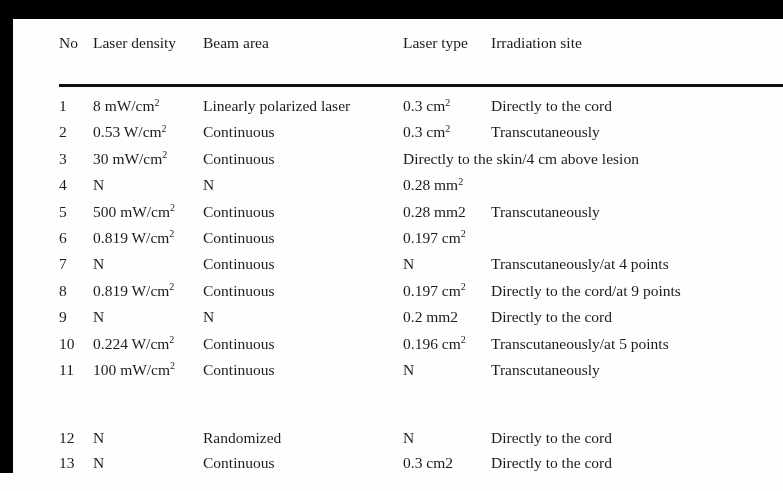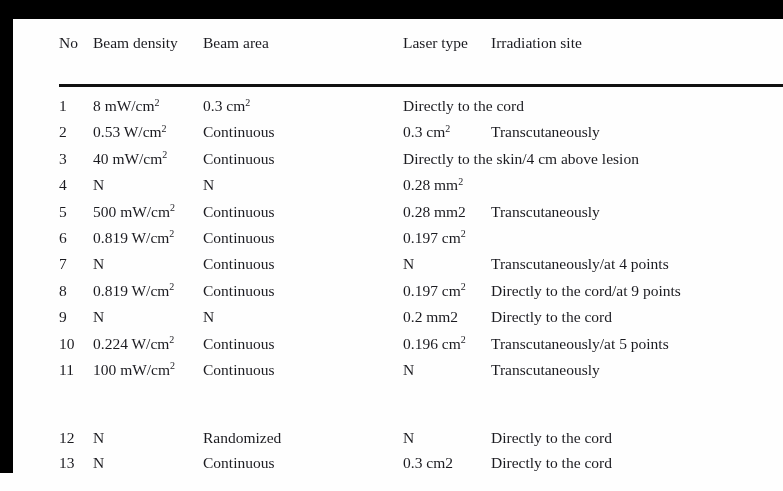--- a/index.html
+++ b/index.html
@@ -64,47 +64,48 @@
     top:-0.55em;
   }
 </style>
 </head>
 <body>
 
 <div class="page">
 
   <div class="thead">
     <span class="c">No</span>
-    <span class="c">Beam density</span>
+    <span class="c">Laser density</span>
     <span class="c">Beam area</span>
     <span class="c">Laser type</span>
     <span class="c">Irradiation site</span>
   </div>
 
   <div class="rule"></div>
 
   <div class="tbody main" id="rows-main">
   <div class="row">
     <span class="c">1</span>
     <span class="c"><span>8 mW/cm</span><sup class="sup">2</sup></span>
+    <span class="c">Linearly polarized laser</span>
     <span class="c"><span>0.3 cm</span><sup class="sup">2</sup></span>
     <span class="c">Directly to the cord</span>
   </div>
 
   <div class="row">
     <span class="c">2</span>
     <span class="c"><span>0.53 W/cm</span><sup class="sup">2</sup></span>
     <span class="c">Continuous</span>
     <span class="c"><span>0.3 cm</span><sup class="sup">2</sup></span>
     <span class="c">Transcutaneously</span>
   </div>
 
   <div class="row">
     <span class="c">3</span>
-    <span class="c"><span>40 mW/cm</span><sup class="sup">2</sup></span>
+    <span class="c"><span>30 mW/cm</span><sup class="sup">2</sup></span>
     <span class="c">Continuous</span>
     <span class="c">Directly to the skin/4 cm above lesion</span>
   </div>
 
   <div class="row">
     <span class="c">4</span>
     <span class="c"><span>N</span><sup class="sup"></sup></span>
     <span class="c">N</span>
     <span class="c"><span>0.28 mm</span><sup class="sup">2</sup></span>
   </div>

